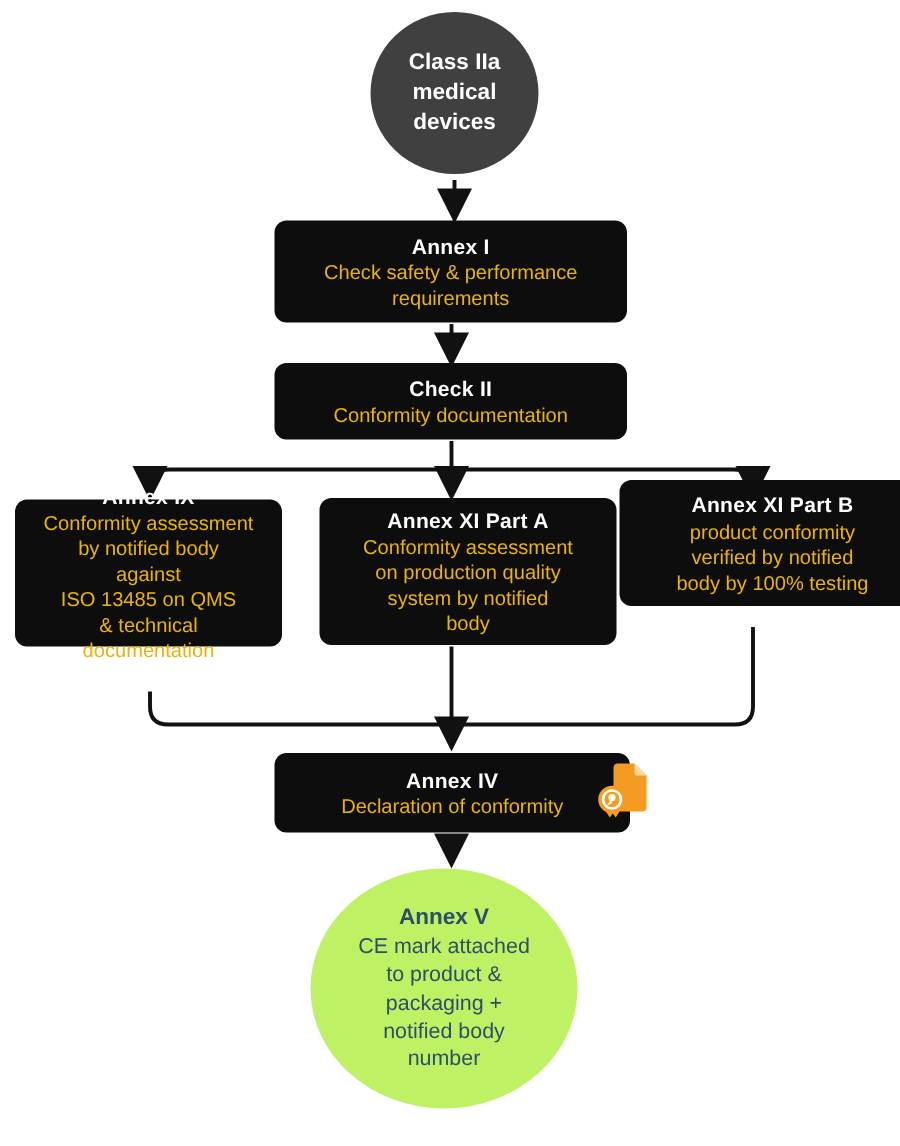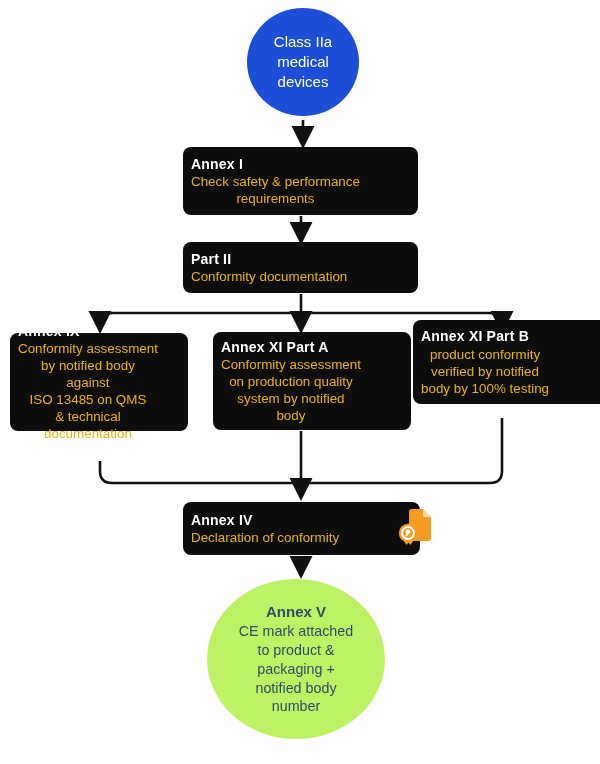--- a/index.html
+++ b/index.html
@@ -19,21 +19,21 @@
   }
   .node {
     position: absolute;
     background: #0d0d0d;
     border-radius: 8px;
     color: #ffffff;
     text-align: center;
     display: flex;
     flex-direction: column;
     justify-content: center;
-    align-items: flex-start;
+    align-items: center;
     padding: 5px 8px;
     box-sizing: border-box;
   }
   .node .title {
     font-weight: bold;
     font-size: 14px;
     line-height: 1.3;
     color: #ffffff;
     letter-spacing: 0.2px;
   }
@@ -49,23 +49,23 @@
     display: flex;
     flex-direction: column;
     justify-content: center;
     align-items: center;
     text-align: center;
     box-sizing: border-box;
   }
   .start-circle {
     left: 247px; top: 8px;
     width: 112px; height: 108px;
-    background: #1d4ed8;
+    background: #404040;
     color: #ffffff;
-    font-weight: normal;
+    font-weight: bold;
     font-size: 15px;
     line-height: 1.35;
     white-space: pre-line;
   }
   .end-circle {
     left: 207px; top: 579px;
     width: 178px; height: 160px;
     background: #bef264;
     color: #2e4f69;
   }
@@ -121,21 +121,21 @@
 medical
 devices</div>
 
   <div class="node" id="annex-i">
     <div class="title">Annex I</div>
     <div class="body">Check safety &amp; performance
 requirements</div>
   </div>
 
   <div class="node" id="annex-ii">
-    <div class="title">Part II</div>
+    <div class="title">Check II</div>
     <div class="body">Conformity documentation</div>
   </div>
 
   <div class="node" id="annex-ix">
     <div class="title">Annex IX</div>
     <div class="body">Conformity assessment
 by notified body
 against
 ISO 13485 on QMS
 &amp; technical

